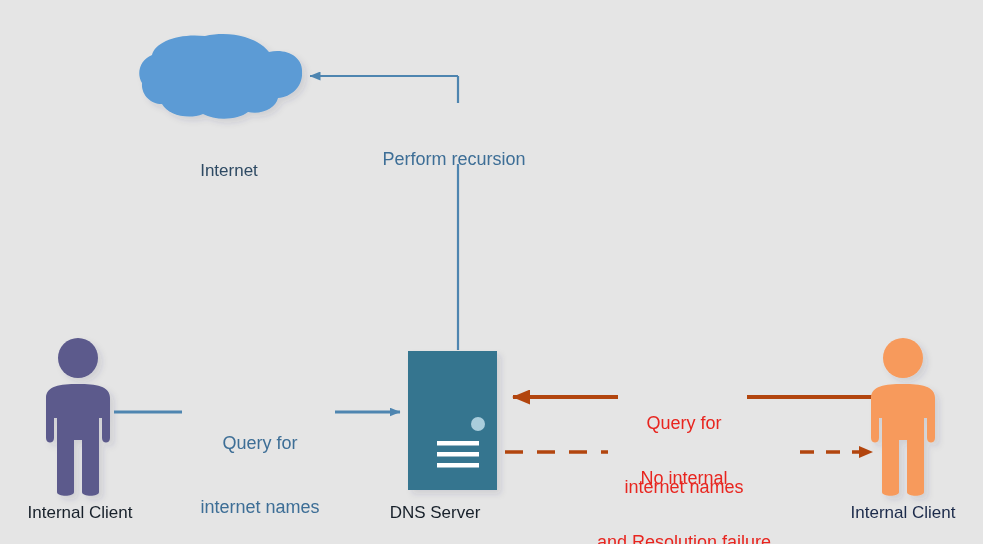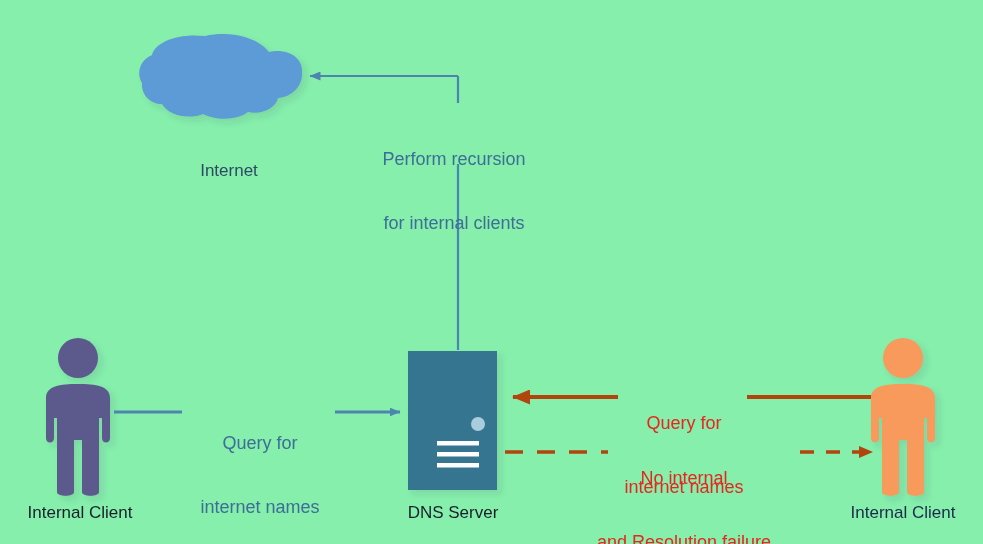--- a/index.html
+++ b/index.html
@@ -7,21 +7,21 @@
     padding: 0;
     background: #ffffff;
   }
   body {
     font-family: "Liberation Sans", sans-serif;
   }
   #canvas {
     position: relative;
     width: 983px;
     height: 544px;
-    background: #86efac;
+    background: #e5e5e5;
     overflow: hidden;
   }
   svg.layer {
     position: absolute;
     left: 0;
     top: 0;
     width: 983px;
     height: 544px;
   }
 
@@ -50,21 +50,21 @@
     color: #3d6e96;
     text-align: center;
   }
   .flow-label-red {
     font-size: 18px;
     color: #e8251f;
     text-align: center;
   }
 
   #cap-internal-client { left: 0px;   top: 503px; width: 160px; }
-  #cap-dns-server      { left: 363px; top: 503px; width: 180px; }
+  #cap-dns-server      { left: 345px; top: 503px; width: 180px; }
   #cap-external-client { left: 823px; top: 503px; width: 160px; }
   #cap-internet        { left: 148px; top: 161px; width: 162px; }
 
   #lbl-recursion   { left: 338px; top: 107px; width: 232px; }
   #lbl-query-left  { left: 160px; top: 391px; width: 200px; }
   #lbl-query-right { left: 578px; top: 371px; width: 212px; }
   #lbl-no-recursion{ left: 570px; top: 426px; width: 228px; }
 </style>
 </head>
 <body>
@@ -178,21 +178,20 @@
         C 879,444 871,444 871,438
         L 871,398
         C 871,386 885,384 903,384 Z"></path>
     </g>
   </svg>
 
   <div class="label cloud-caption" id="cap-internet">Internet</div>
 
   <div class="label flow-label" id="lbl-recursion">
     <div>Perform recursion</div>
-    <div>for internal clients</div>
   </div>
 
   <div class="label flow-label" id="lbl-query-left">
     <div>Query for</div>
     <div>internet names</div>
   </div>
 
   <div class="label flow-label-red" id="lbl-query-right">
     <div>Query for</div>
     <div>internet names</div>

